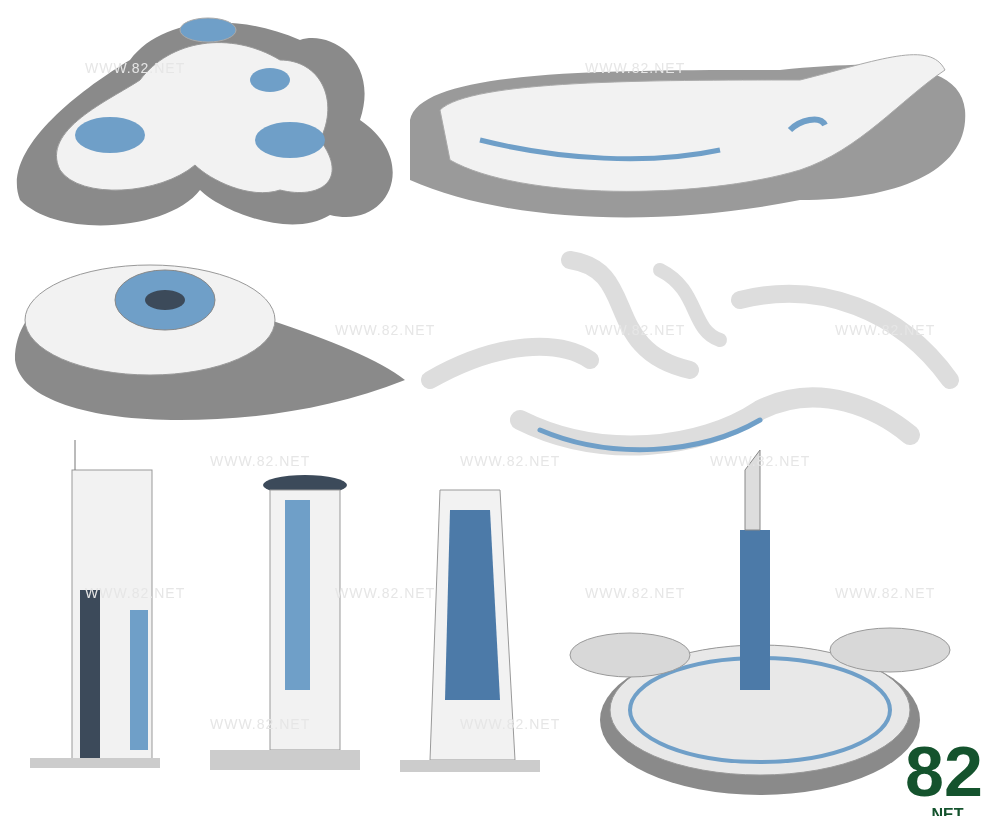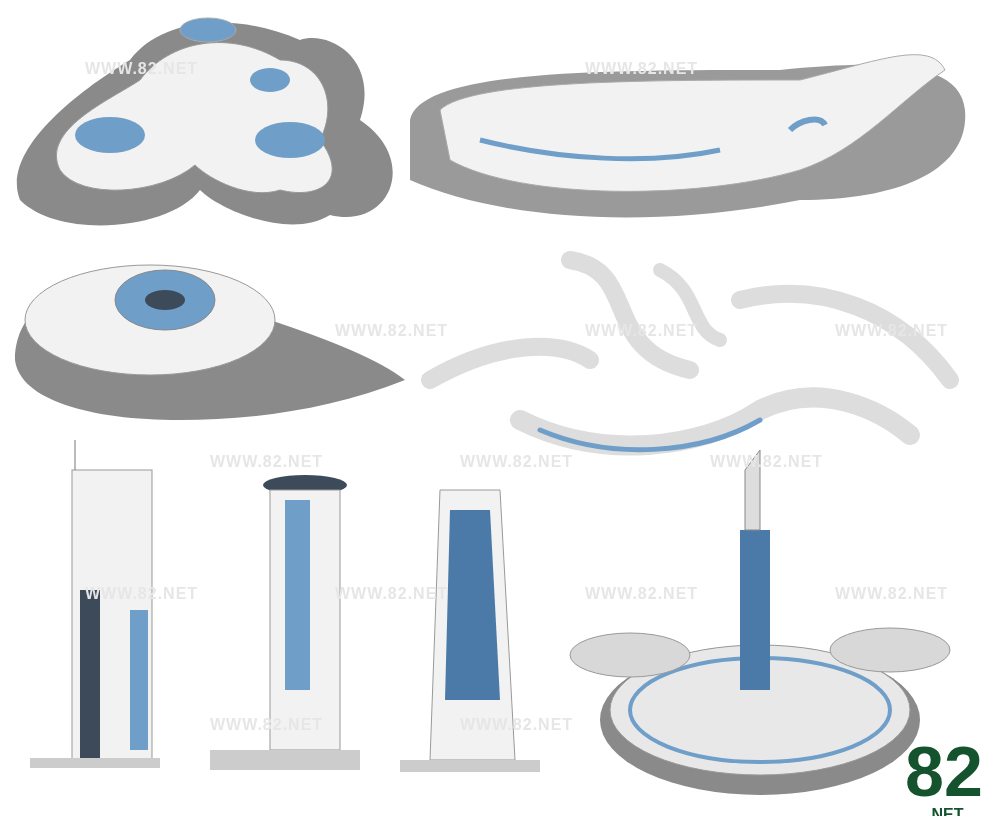--- a/index.html
+++ b/index.html
@@ -1,17 +1,17 @@
 <!DOCTYPE html>
 <html><head>
 <meta charset="utf-8">
 <style>
   html,body{margin:0;padding:0;background:#fff;}
   body{width:1000px;height:816px;position:relative;overflow:hidden;font-family:"Liberation Sans",sans-serif;}
-  .wm{position:absolute;color:#e6e6e6;font-size:16px;letter-spacing:1px;font-weight:bold;}
+  .wm{position:absolute;color:#e6e6e6;font-size:14px;letter-spacing:1px;font-weight:normal;}
   .big-logo{position:absolute;left:905px;top:690px;color:#14532d;font-size:70px;font-weight:bold;line-height:1;margin-top:47px;}
   .big-logo small{display:block;font-size:16px;margin-left:22px;}
   svg{position:absolute;left:0;top:0;}
 </style>
 </head>
 <body>
 
 <svg width="1000" height="816" viewBox="0 0 1000 816">
 
   <g>

